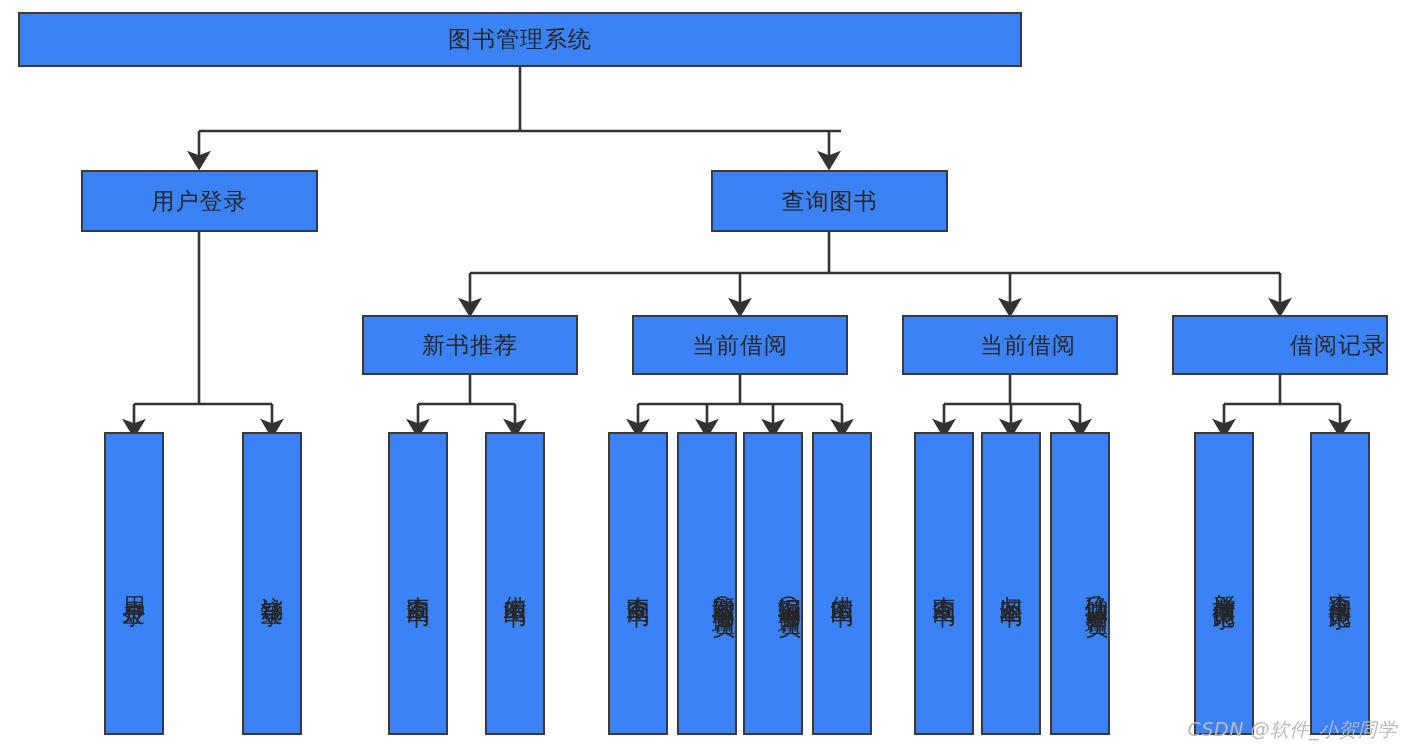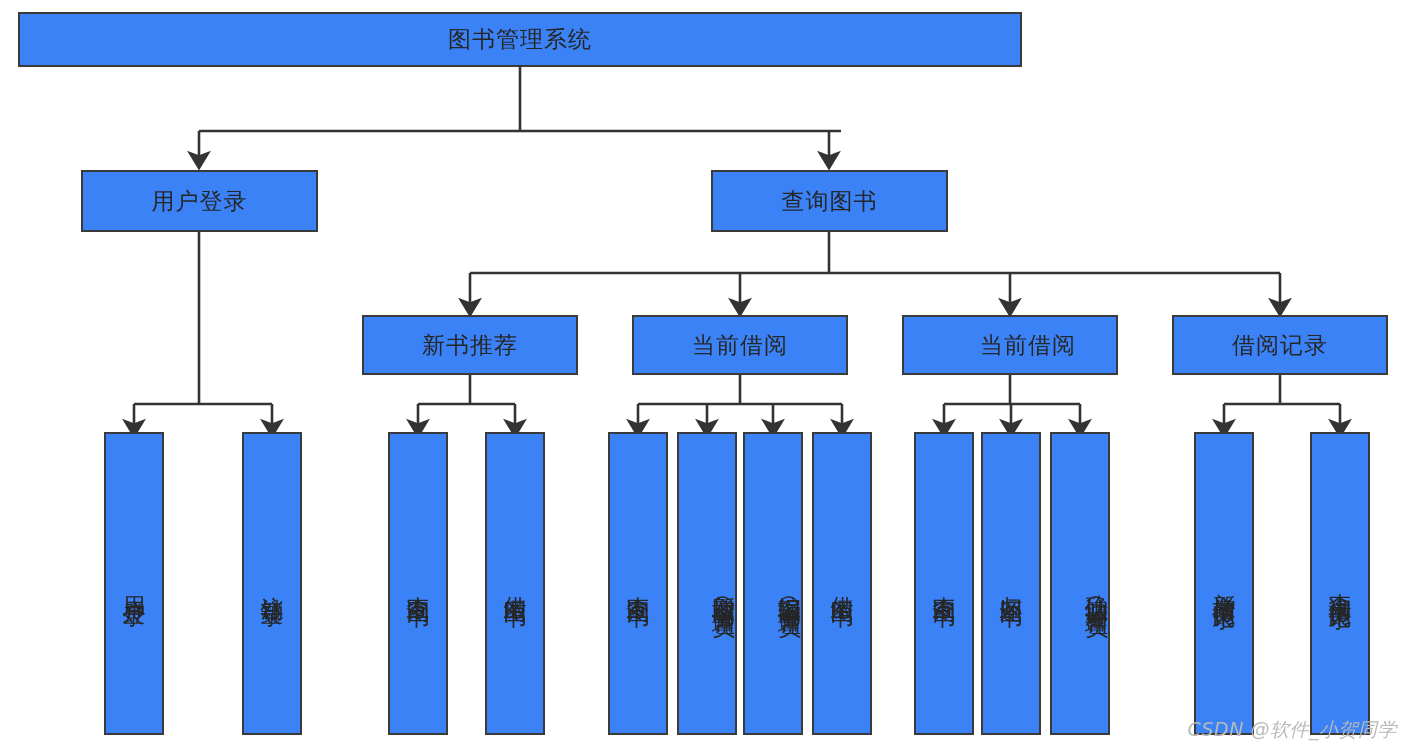--- a/index.html
+++ b/index.html
@@ -133,21 +133,21 @@
 
   <div class="node-box node-h" style="left:362px; top:315px; width:216px; height:60px;">
     <span>新书推荐</span>
   </div>
   <div class="node-box node-h" style="left:632px; top:315px; width:216px; height:60px;">
     <span>当前借阅</span>
   </div>
   <div class="node-box node-h" style="left:902px; top:315px; width:216px; height:60px;padding-left:36px;">
     <span>当前借阅</span>
   </div>
-  <div class="node-box node-h" style="left:1172px; top:315px; width:216px; height:60px;">
+  <div class="node-box node-h" style="left:1172px; top:315px; width:216px; height:60px;justify-content:flex-end;">
     <span>借阅记录</span>
   </div>
 
   <div class="node-box node-v centered" style="left:104px; top:432px; width:60px; height:303px;">
     <span>用户登录</span>
   </div>
   <div class="node-box node-v centered" style="left:242px; top:432px; width:60px; height:303px;">
     <span>注销登录</span>
   </div>
 

